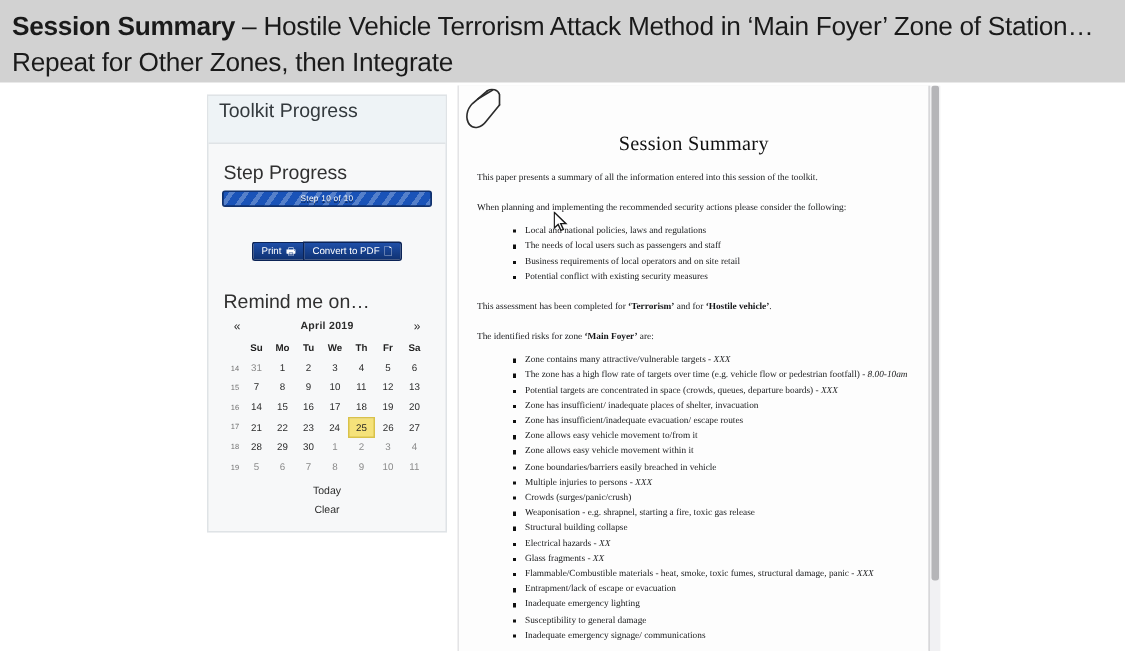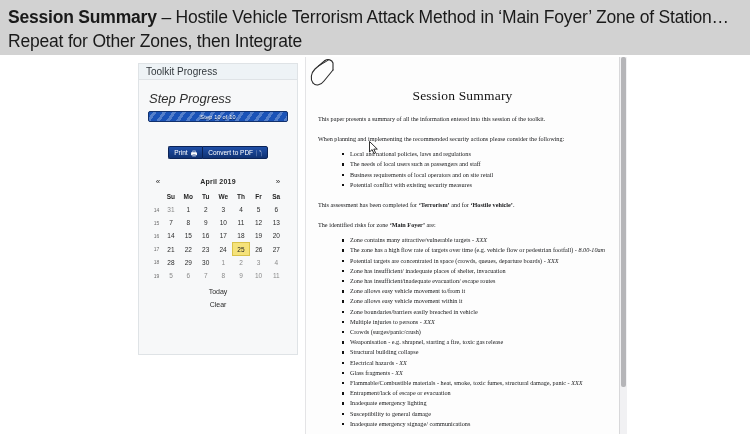--- a/index.html
+++ b/index.html
@@ -48,37 +48,36 @@
     position: absolute;
     left: 138px;
     top: 8px;
     width: 160px;
     height: 292px;
     background: #f7f8f9;
     border: 1px solid #dfe3e6;
     box-sizing: border-box;
   }
   #toolkit-panel-header {
-    height: 16px;
+    height: 32px;
     background: #eef3f6;
     border-bottom: 1px solid #dfe3e6;
     box-sizing: border-box;
     padding: 2px 0 0 7px;
-    font-size: 10px;
+    font-size: 13px;
     color: #33393d;
   }
   #toolkit-panel-inner {
     padding: 0 9px;
   }
   .section-heading {
     font-size: 13px;
     color: #303030;
     margin: 11px 0 5px 1px;
     font-weight: normal;
-    font-style: italic;
   }
 
   
   #progress-bar-outer {
     position: relative;
     height: 11px;
     border: 1px solid #11316d;
     border-radius: 2px;
     background: #0d2f6e;
     overflow: hidden;
@@ -305,20 +304,21 @@
       <div id="progress-bar-outer" style="background: rgb(13, 47, 110);">
         <div id="progress-bar-fill" style="width: 100%; background-color: rgb(26, 83, 184);"></div>
         <div id="progress-bar-label">Step 10 of 10</div>
       </div>
 
       <div id="action-buttons">
         <span class="btn" id="print-button"><span>Print</span><span class="glyph">🖶</span></span><span class="btn" id="convert-pdf-button"><span>Convert to PDF</span><span class="glyph">🗋</span></span>
       </div>
 
       <div id="calendar-wrap">
+        <div class="section-heading">Remind me on…</div>
 
         <div id="cal-nav">
           <span class="arrow">«</span>
           <span id="cal-title">April 2019</span>
           <span class="arrow">»</span>
         </div>
 
         <table id="calendar">
           <thead>
             <tr id="cal-head-row">

